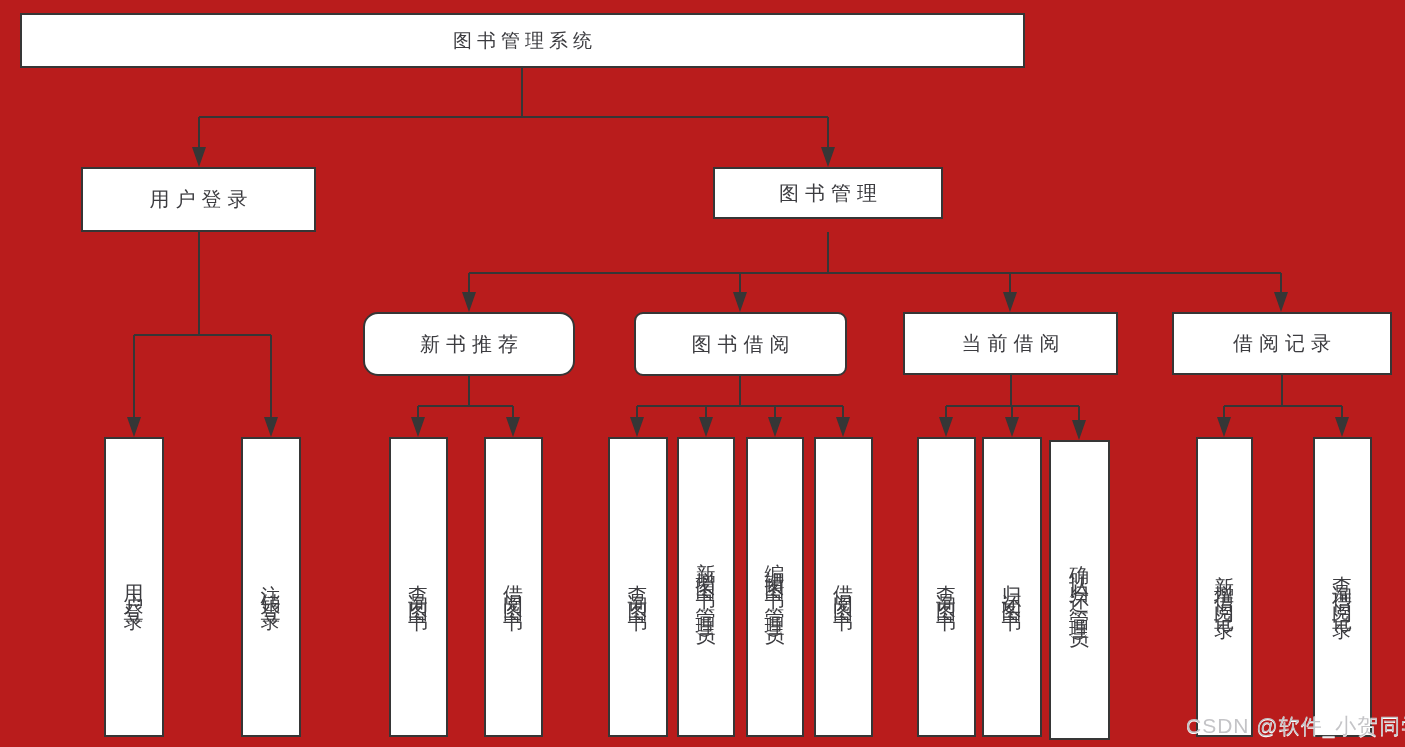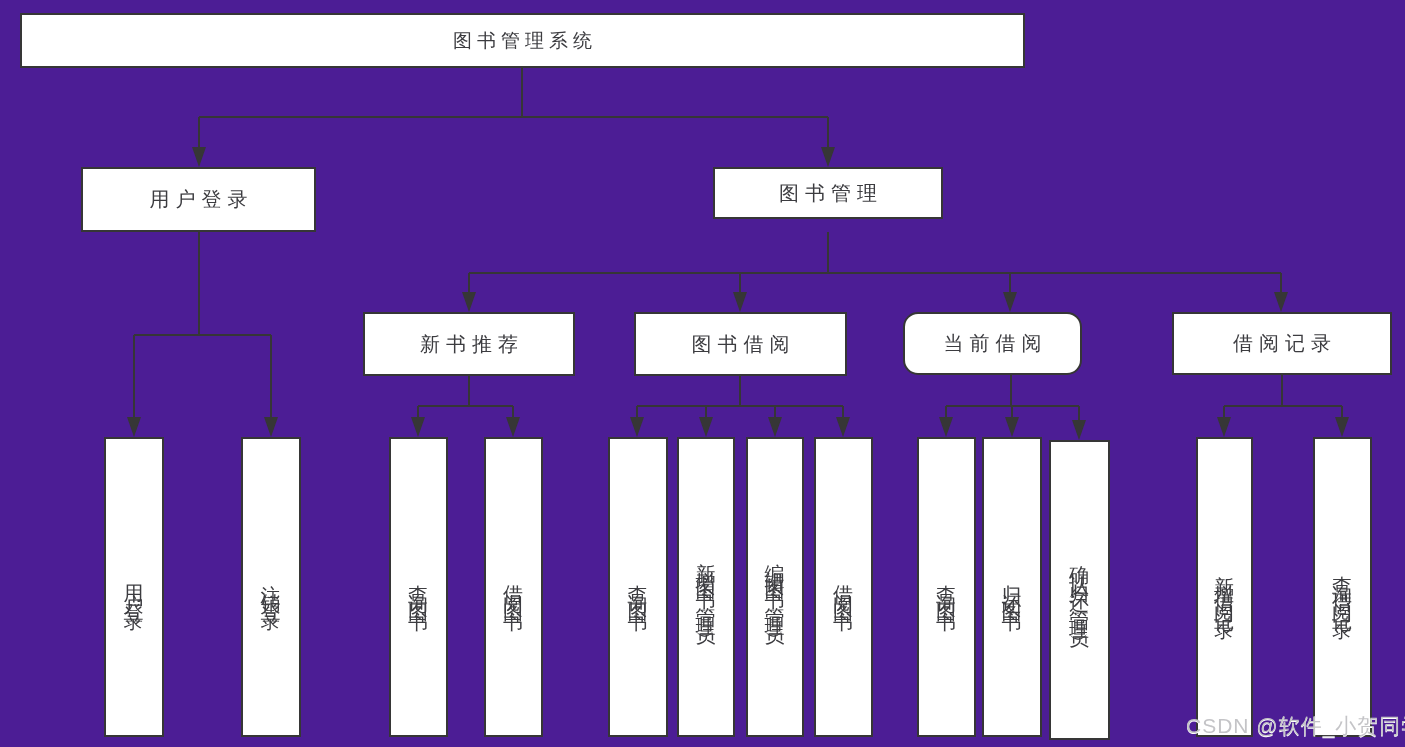--- a/index.html
+++ b/index.html
@@ -1,17 +1,17 @@
 <!DOCTYPE html>
 <html><head>
 <meta charset="utf-8">
 <style>
   html,body{margin:0;padding:0;background:#ffffff;}
   .stage{
-    position:relative;width:1405px;height:747px;background:#4c1d95;
+    position:relative;width:1405px;height:747px;background:#b91c1c;
     font-family:"Liberation Sans",sans-serif;overflow:hidden;
   }
   .connectors{position:absolute;left:0;top:0;z-index:1;}
   .hnode{
     position:absolute;box-sizing:border-box;z-index:2;
     border:2px solid #363636;background:#ffffff;
     display:flex;align-items:center;justify-content:center;
     font-size:20px;letter-spacing:6px;text-indent:6px;
     color:#3c3c40;white-space:nowrap;
   }
@@ -76,23 +76,23 @@
       <polygon points="1217,417 1231,417 1224,437"></polygon>
       <polygon points="1335,417 1349,417 1342,437"></polygon>
     </g>
   </svg>
 
   <div class="hnode root" style="left:20px;top:13px;width:1005px;height:55px;">图书管理系统</div>
 
   <div class="hnode" style="left:81px;top:167px;width:235px;height:65px;">用户登录</div>
   <div class="hnode" style="left:713px;top:167px;width:230px;height:52px;">图书管理</div>
 
-  <div class="hnode" style="left:363px;top:312px;width:212px;height:64px;">新书推荐</div>
-  <div class="hnode" style="left:634px;top:312px;width:213px;height:64px;">图书借阅</div>
-  <div class="hnode" style="left:903px;top:312px;width:179px;height:63px;border-radius:15px;">当前借阅</div>
+  <div class="hnode" style="left:363px;top:312px;width:212px;height:64px;border-radius:15px;">新书推荐</div>
+  <div class="hnode" style="left:634px;top:312px;width:213px;height:64px;border-radius:9px;">图书借阅</div>
+  <div class="hnode" style="left:903px;top:312px;width:215px;height:63px;">当前借阅</div>
   <div class="hnode" style="left:1172px;top:312px;width:220px;height:63px;text-align:right;">借阅记录</div>
 
   <div class="leaf" style="left:104px;width:60px;">
     <span class="vtext">用户登录</span>
   </div>
   <div class="leaf" style="left:241px;width:60px;">
     <span class="vtext">注销登录</span>
   </div>
 
   <div class="leaf" style="left:389px;width:59px;">

